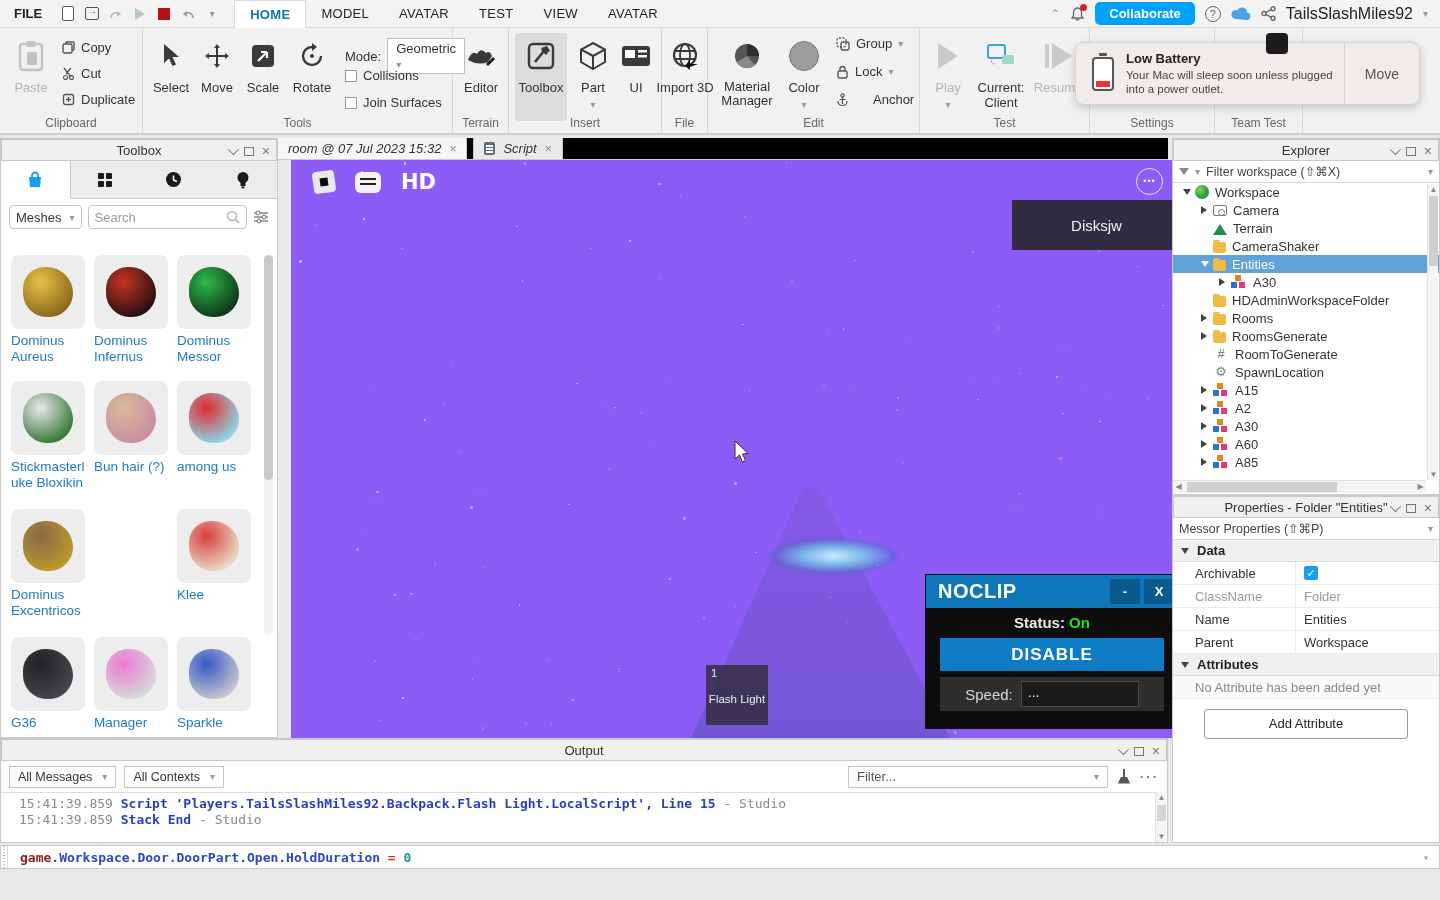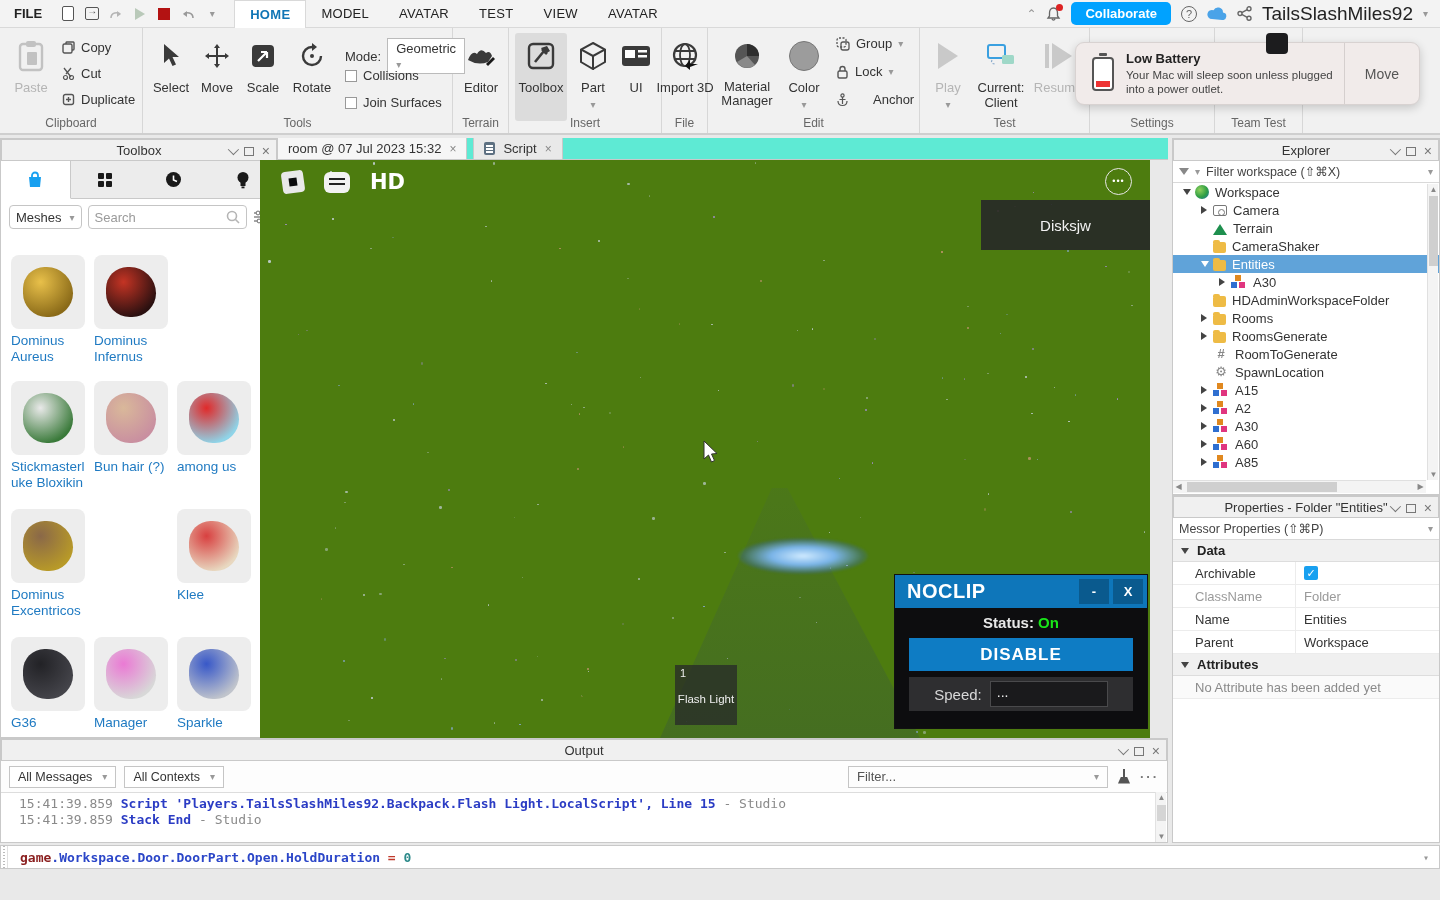--- a/index.html
+++ b/index.html
@@ -17,21 +17,21 @@
   .stop-ic { width:12px; height:12px; background:#b31212; }
   .play-gray { width:0;height:0;border-left:10px solid #b9c9b9;border-top:6px solid transparent;border-bottom:6px solid transparent;}
   .mb-tabs { display:flex; height:28px; margin-left:10px; }
   .mb-tab { padding:0 15px; height:28px; line-height:28px; color:#222; letter-spacing:.3px; }
   .mb-tab.active { background:#ffffff; color:#1075b5; border:1px solid #d9d9d9; border-bottom:none; font-weight:bold;}
   #mb-right { margin-left:auto; display:flex; align-items:center; gap:10px; padding-right:12px;}
   #collab-btn { background:#00a2ff; color:#fff; font-weight:bold; padding:4px 14px; border-radius:5px; font-size:13px;}
   .bell { position:relative; }
   .bell .dot { position:absolute; right:-2px; top:-2px; width:7px; height:7px; background:#d22; border-radius:50%; }
   .qcircle { width:16px;height:16px;border:1.5px solid #666;border-radius:50%;font-size:11px;line-height:14px;text-align:center;color:#666;}
-  #username { color:#222; font-size:19px; }
+  #username { color:#222; font-size:16px; }
   .caret { color:#999; font-size:10px; }
 
   
   #ribbon { position:absolute; left:0; top:28px; width:1440px; height:107px; background:#f1f1f1; border-bottom:2px solid #cfcfcf; }
   .rgroup { position:absolute; top:0; height:105px; border-right:1px solid #d7d7d7; }
   .rgroup-label { position:absolute; bottom:3px; left:0; right:0; text-align:center; font-size:12px; color:#666; }
   .bigbtn { position:absolute; top:8px; text-align:center; color:#333; font-size:13px; }
   .bigbtn .bi { height:40px; display:flex; align-items:center; justify-content:center; margin-bottom:4px;}
   .dis { color:#b5b5b5 !important; }
   .smallrow { position:absolute; display:flex; align-items:center; gap:6px; font-size:13px; color:#333; }
@@ -69,28 +69,28 @@
   #search-box .sph { flex:1; }
   #tb-items { position:relative; height:503px; overflow:hidden; }
   .tb-item { position:absolute; width:74px; }
   .thumb { width:74px; height:74px; background:#ededed; border-radius:8px; position:relative; overflow:hidden;}
   .blob { position:absolute; left:12px; top:12px; width:50px; height:50px; border-radius:45% 55% 50% 50%; }
   .tb-name { margin-top:4px; color:#1f7ac2; font-size:13.5px; line-height:1.15; word-wrap:break-word;}
   #tb-scroll { position:absolute; right:4px; top:116px; width:9px; height:380px; background:#f2f2f2; border-radius:5px;}
   #tb-scroll .th { position:absolute; left:0; top:0; width:9px; height:225px; background:#c9c9c9; border-radius:5px;}
 
   
-  #vp-tabbar { position:absolute; left:278px; top:138px; width:890px; height:22px; background:#5eead4; border-bottom:1px solid #c9c9c9; display:flex;}
+  #vp-tabbar { position:absolute; left:278px; top:138px; width:890px; height:22px; background:#000000; border-bottom:1px solid #c9c9c9; display:flex;font-style:italic;}
   .vp-tab { display:flex; align-items:center; gap:8px; padding:0 10px; font-size:13px; color:#333; }
   .vp-tab.active { background:#f6f6f6; border-right:1px solid #c9c9c9;}
   .vp-tab.inactive { background:#e9e9e9; border-right:1px solid #c9c9c9; border-left:1px solid #c9c9c9; margin-left:6px;}
   .tab-x { color:#888; font-size:12px; }
   .script-ic { width:11px; height:13px; background:#5d7081; border-radius:2px; position:relative;}
   .script-ic::after { content:""; position:absolute; left:2px; top:3px; width:7px; height:1.5px; background:#fff; box-shadow:0 3px 0 #fff, 0 6px 0 #fff;}
-  #viewport { position:absolute; left:260px; top:160px; width:890px; height:578px; background:#4d7c0f; overflow:hidden;}
+  #viewport { position:absolute; left:291px; top:160px; width:890px; height:578px; background:#8b5cf6; overflow:hidden;}
   #stars { position:absolute; inset:0; }
   .star { position:absolute; border-radius:50%; }
   #vp-topicons { position:absolute; left:22px; top:10px; display:flex; align-items:center; gap:20px;}
   .rbx-logo { width:22px; height:22px; background:#e9e9e9; border-radius:4px; transform:rotate(-8deg); position:relative;}
   .rbx-logo::after { content:""; position:absolute; left:7px; top:7px; width:8px; height:8px; background:#0a0a0c;}
   .chat-ic { width:26px; height:21px; background:#f2f2f2; border-radius:6px; position:relative;}
   .chat-ic::after { content:""; position:absolute; left:5px; top:6px; width:16px; height:2px; background:#222; box-shadow:0 5px 0 #222;}
   .hd-logo { color:#fff; font-weight:bold; font-size:21px; letter-spacing:0px; font-family:"DejaVu Sans", sans-serif;}
   #vp-ellipsis { position:absolute; left:845px; top:8px; width:27px; height:27px; border:1.6px solid #e8e8e8; border-radius:50%;
     color:#fff; text-align:center; line-height:24px; font-size:9px; letter-spacing:1px;}
@@ -547,20 +547,26 @@
         <div class="thumb">
           <div class="blob" style="background: radial-gradient(circle at 35% 30%, rgb(232, 192, 74), rgb(138, 106, 24) 75%);"></div>
         </div>
         <div class="tb-name">Dominus Aureus</div>
       </div>
       <div class="tb-item" style="left: 93px; top: 20px;">
         <div class="thumb">
           <div class="blob" style="background: radial-gradient(circle at 35% 30%, rgb(196, 52, 36), rgb(42, 16, 16) 75%);"></div>
         </div>
         <div class="tb-name">Dominus Infernus</div>
+      </div>
+      <div class="tb-item" style="left: 176px; top: 20px;">
+        <div class="thumb">
+          <div class="blob" style="background: radial-gradient(circle at 35% 30%, rgb(47, 186, 74), rgb(12, 58, 24) 75%);"></div>
+        </div>
+        <div class="tb-name">Dominus Messor</div>
       </div>
       <div class="tb-item" style="left: 10px; top: 146px;">
         <div class="thumb">
           <div class="blob" style="background: radial-gradient(circle at 35% 30%, rgb(233, 233, 233), rgb(58, 122, 58) 75%);"></div>
         </div>
         <div class="tb-name">Stickmasterluke Bloxikin</div>
       </div>
       <div class="tb-item" style="left: 93px; top: 146px;">
         <div class="thumb">
           <div class="blob" style="background: radial-gradient(circle at 35% 30%, rgb(217, 184, 154), rgb(201, 143, 160) 75%);"></div>
@@ -1016,20 +1022,21 @@
       <div class="prow">
         <span class="k">Parent</span>
         <span class="v">Workspace</span>
       </div>
     </div>
   <div class="sec-hdr">
     <span class="arr-d"></span>
     <span>Attributes</span>
   </div>
   <div class="attr-note">No Attribute has been added yet</div>
+  <div id="add-attr">Add Attribute</div>
 </div>
 
 <div id="output">
   <div class="panel-header">
     <span class="ph-title">Output</span>
     <span class="ph-icons">
       <span class="chev"></span>
       <span class="dockic"></span>
       <span style="font-size:14px;">×</span>
     </span>

